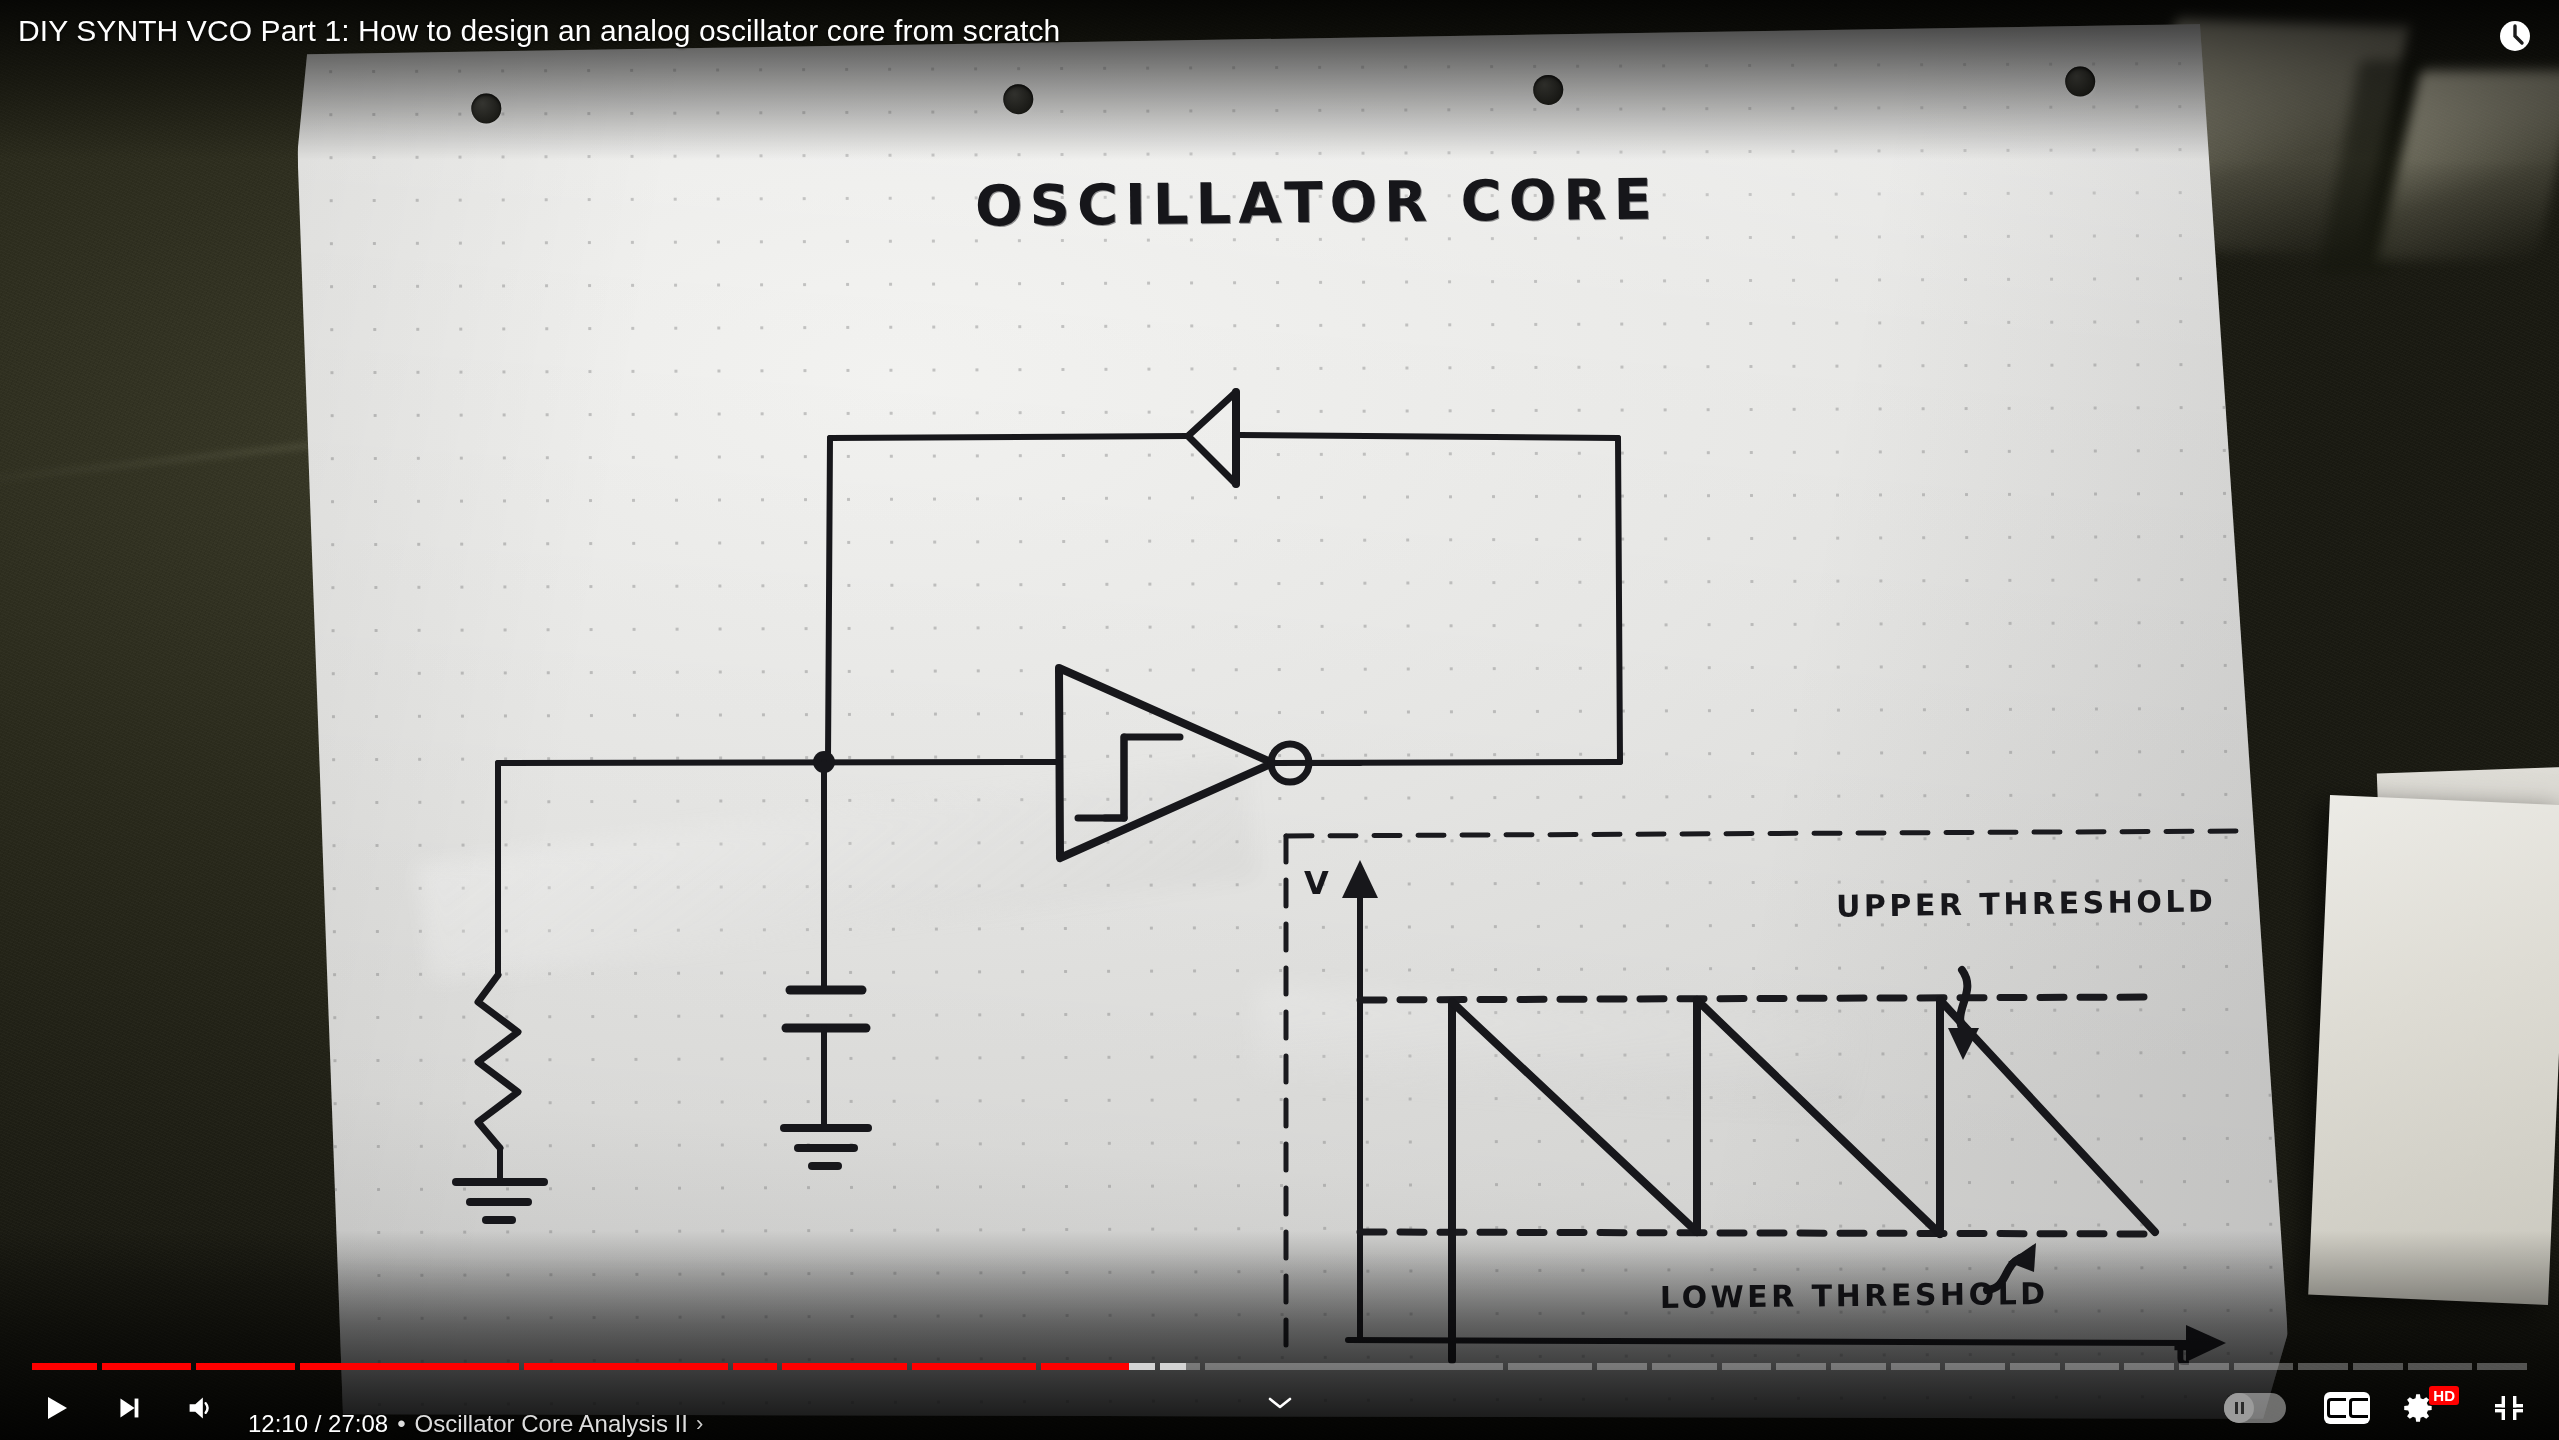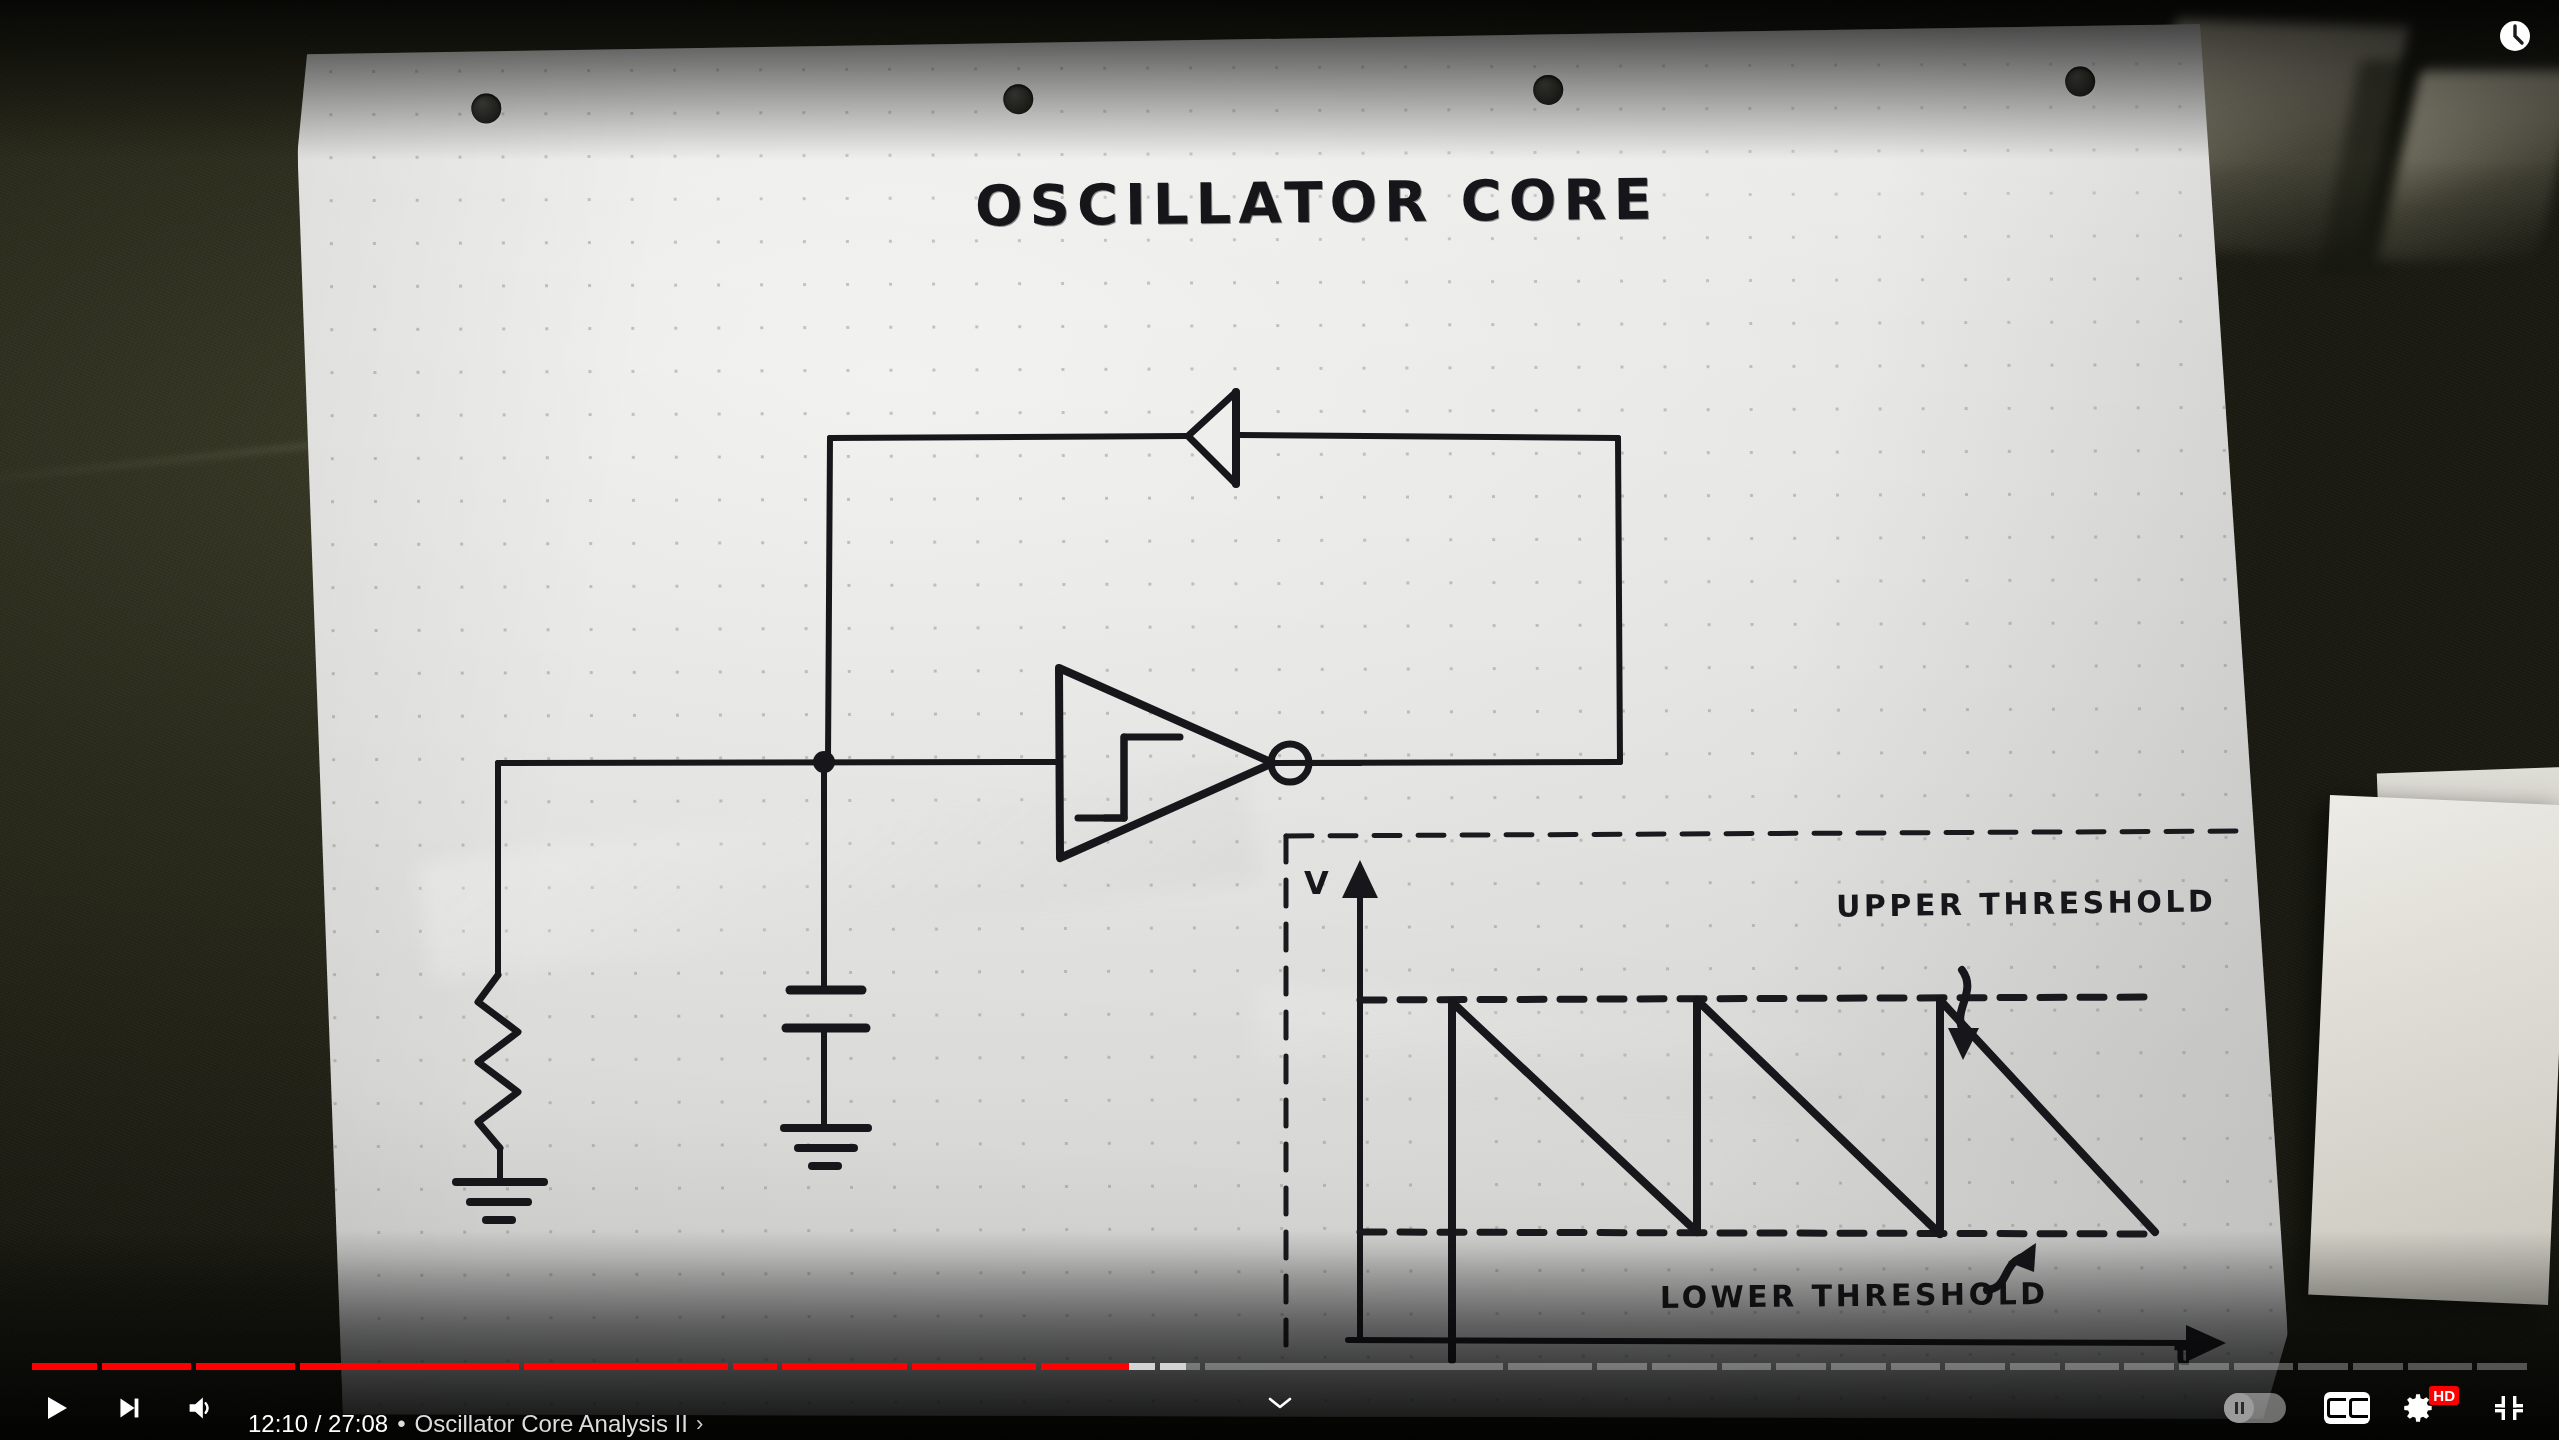--- a/index.html
+++ b/index.html
@@ -257,20 +257,21 @@
           <path d="M 1987 1290 C 2008 1288, 2003 1266, 2020 1258"></path>
         </g>
         <polygon points="2008,1262 2036,1243 2034,1272" fill="#17171b" stroke="none"></polygon>
       </g>
     </svg>
   </div>
 
   <div id="gradient-top"></div>
   <div id="gradient-bottom"></div>
 
+  <div id="video-title">DIY SYNTH VCO Part 1: How to design an analog oscillator core from scratch</div>
   <div id="watch-later" title="Watch later">
     <svg viewBox="0 0 44 44" width="44" height="44">
       <circle cx="22" cy="22" r="15" fill="#ffffff"></circle>
       <path d="M 22 12 L 22 22 L 29 29" stroke="#1b1b1b" stroke-width="3.4" fill="none" stroke-linecap="round"></path>
     </svg>
   </div>
 
   <div id="progress-wrap">
     <div id="progress-track">
         <div class="chapter" style="flex: 2.6 0 0px;">

